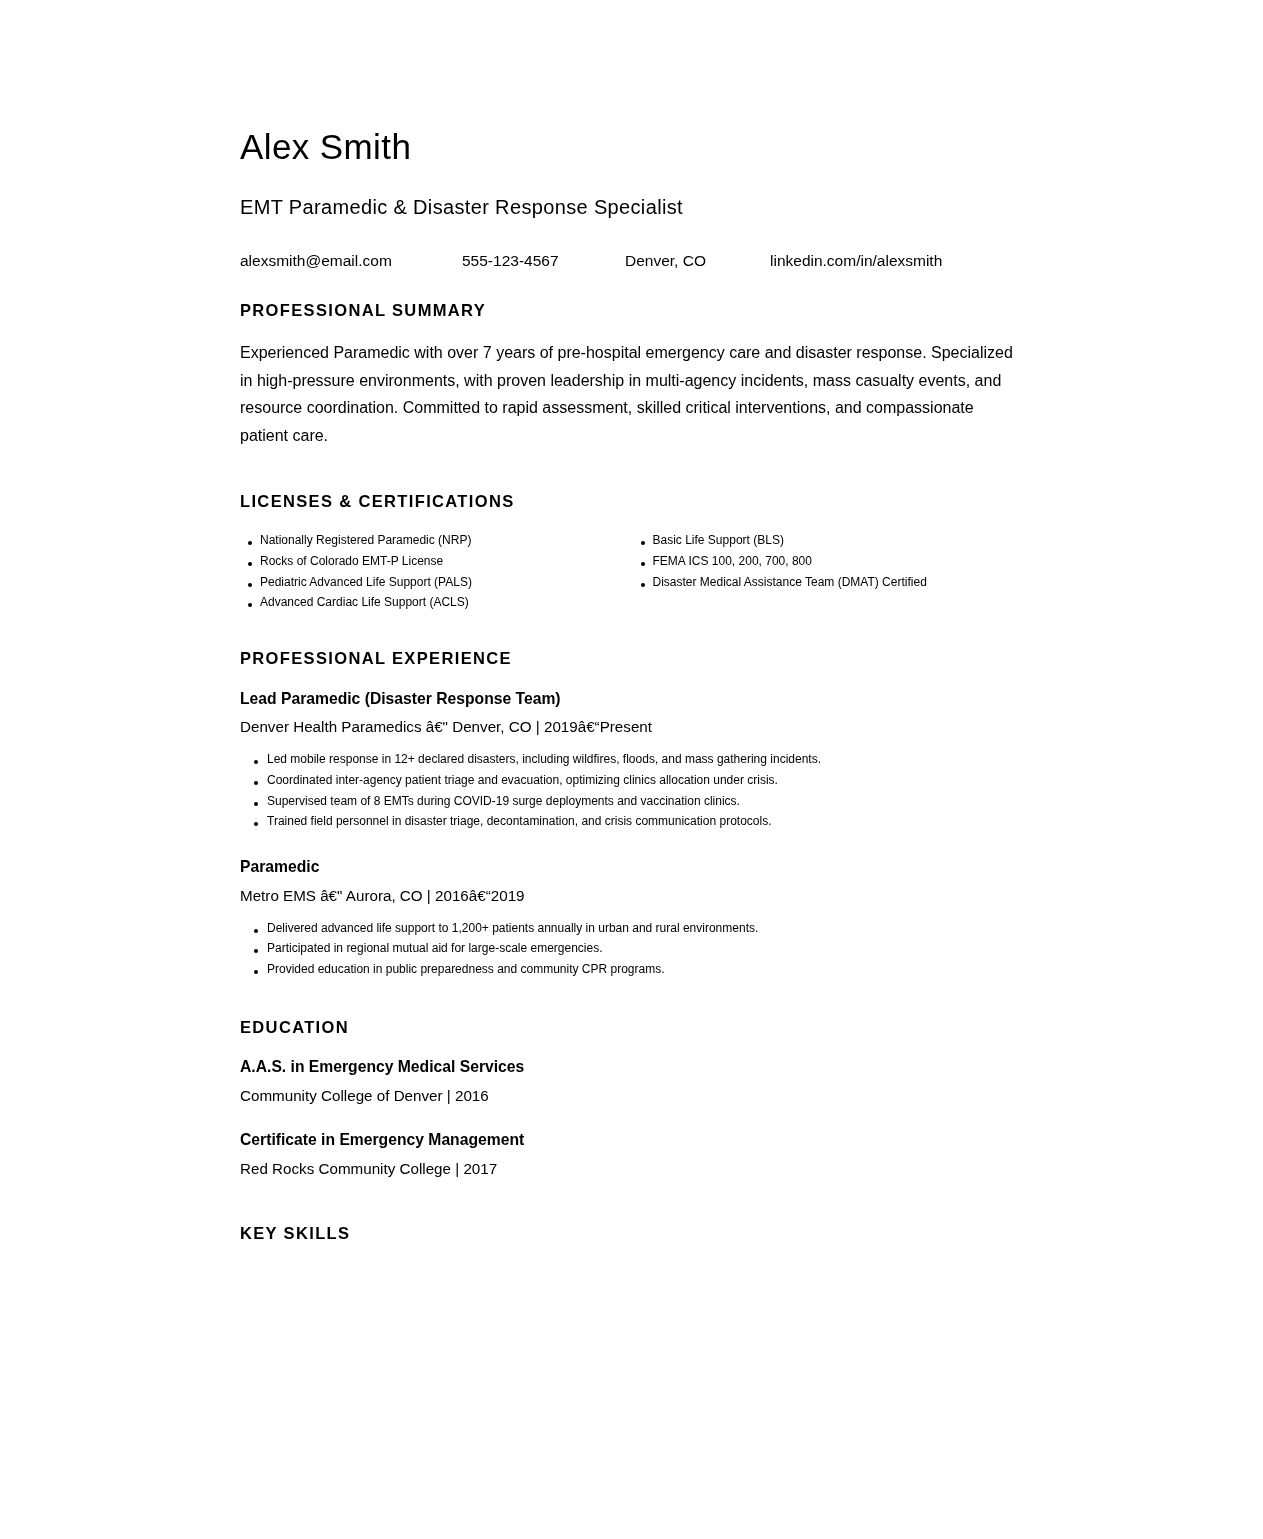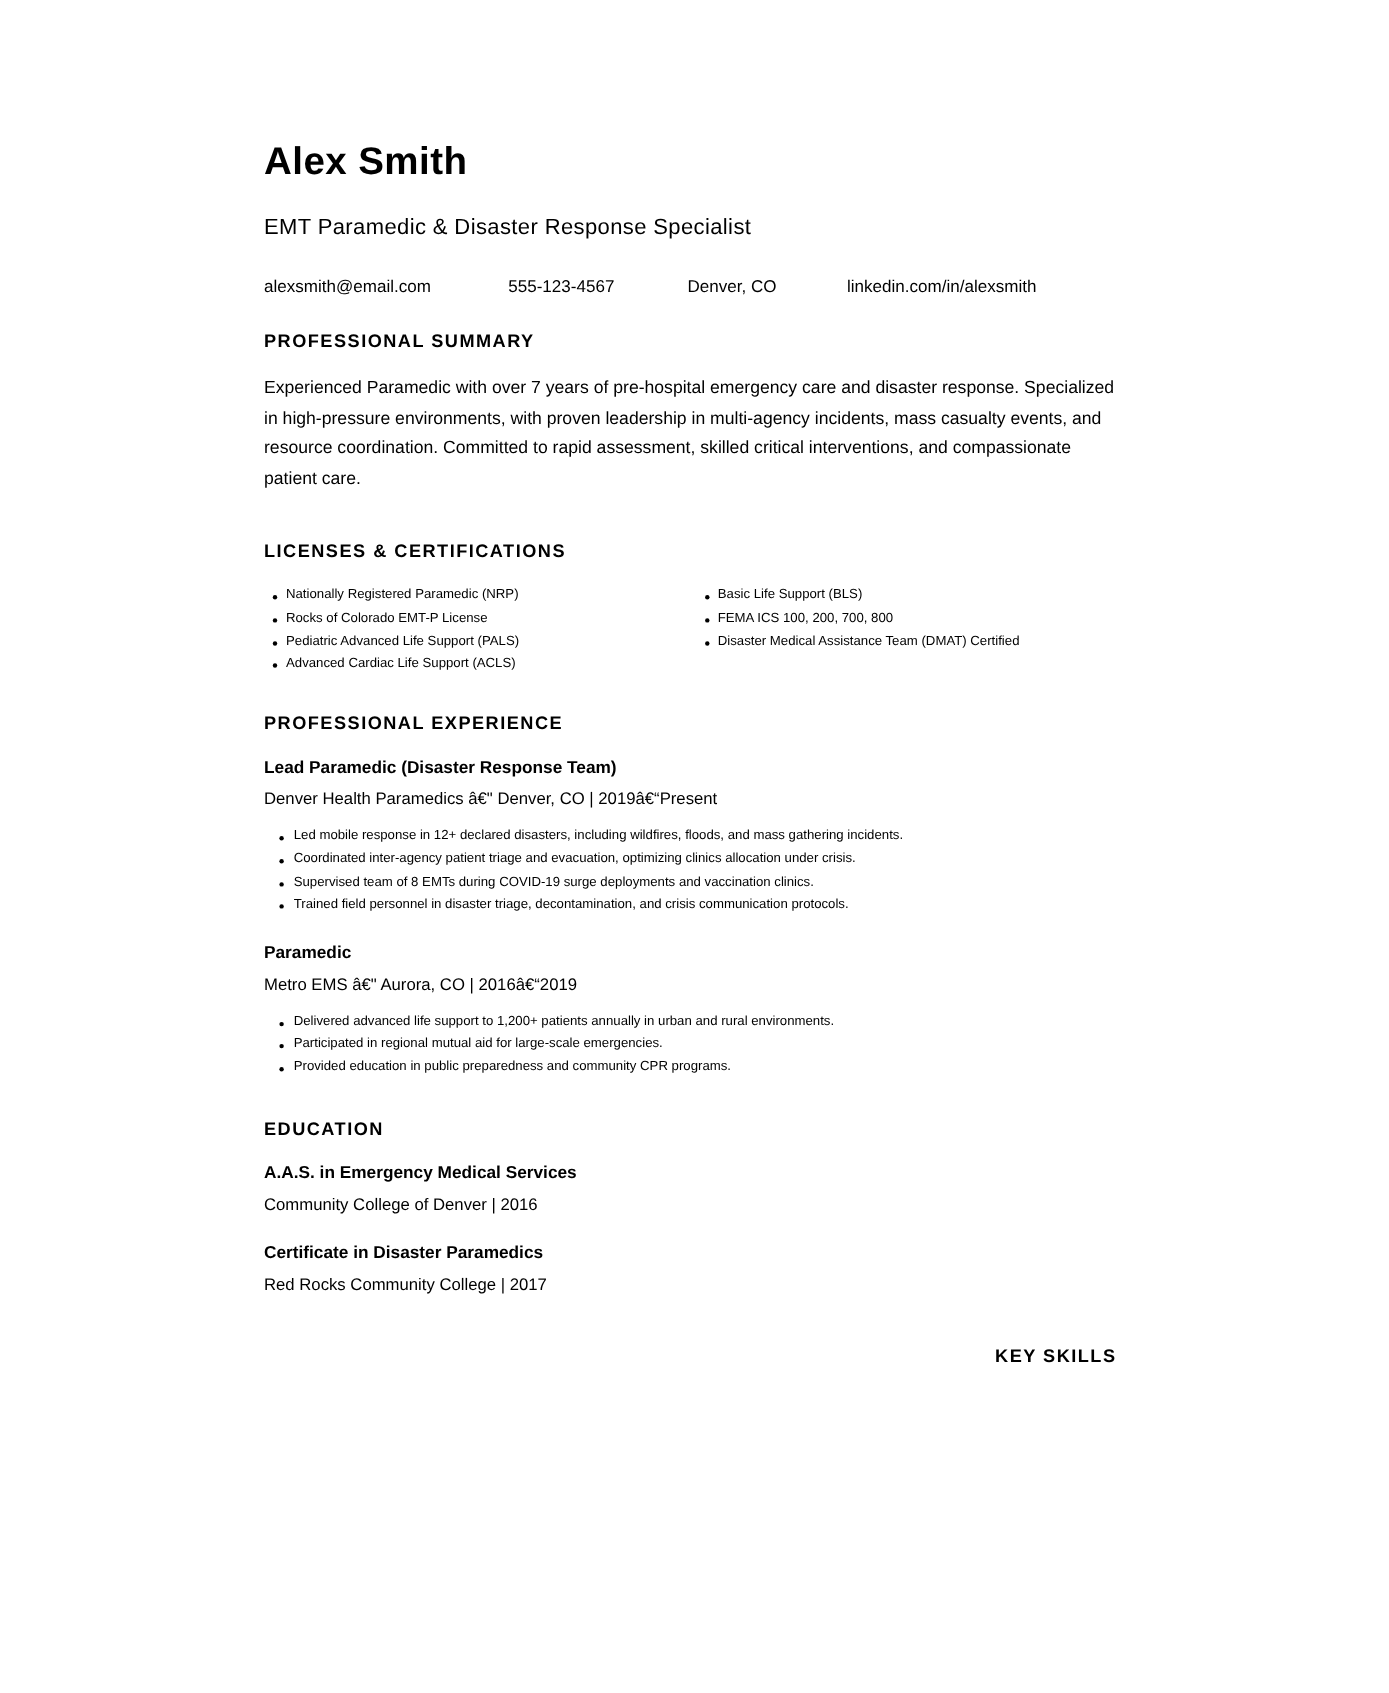--- a/index.html
+++ b/index.html
@@ -22,21 +22,21 @@
     box-sizing: border-box;
     padding: 128px 248px 0 240px;
   }
   .resume {
     width: 775px;
   }
 
   
   .name {
     font-size: 35px;
-    font-weight: bold;
+    font-weight: normal;
     letter-spacing: 0.4px;
     line-height: 1.1;
     margin: 0 0 28px 0;
   }
   .headline {
     font-size: 20px;
     font-weight: normal;
     letter-spacing: 0.35px;
     line-height: 1.2;
     margin: 0 0 32px 0;
@@ -62,21 +62,21 @@
     letter-spacing: 1.35px;
     text-transform: uppercase;
     line-height: 1.2;
     margin: 0 0 19px 0;
   }
   .section { margin: 0 0 30px 0; }
   .section.summary { margin-bottom: 42px; }
   .section.certs { margin-bottom: 36px; }
   .section.experience { margin-bottom: 38px; }
   .section.education { margin-bottom: 44px; }
-  .section.skills { margin-bottom: 0; text-align: right; }
+  .section.skills { margin-bottom: 0; }
 
   
   .summary-text {
     font-size: 16px;
     line-height: 1.72;
     margin: 0;
     text-align: left;
   }
 
   
@@ -206,21 +206,21 @@
 
     <section class="section education">
       <h2 class="section-heading">EDUCATION</h2>
 
       <div class="edu-entry">
         <div class="entry-title">A.A.S. in Emergency Medical Services</div>
         <div class="entry-meta tight">Community College of Denver | 2016</div>
       </div>
 
       <div class="edu-entry">
-        <div class="entry-title">Certificate in Disaster Paramedics</div>
+        <div class="entry-title">Certificate in Emergency Management</div>
         <div class="entry-meta tight">Red Rocks Community College | 2017</div>
       </div>
     </section>
 
     <section class="section skills">
       <h2 class="section-heading">KEY SKILLS</h2>
     </section>
 
   </div>
 </div>

